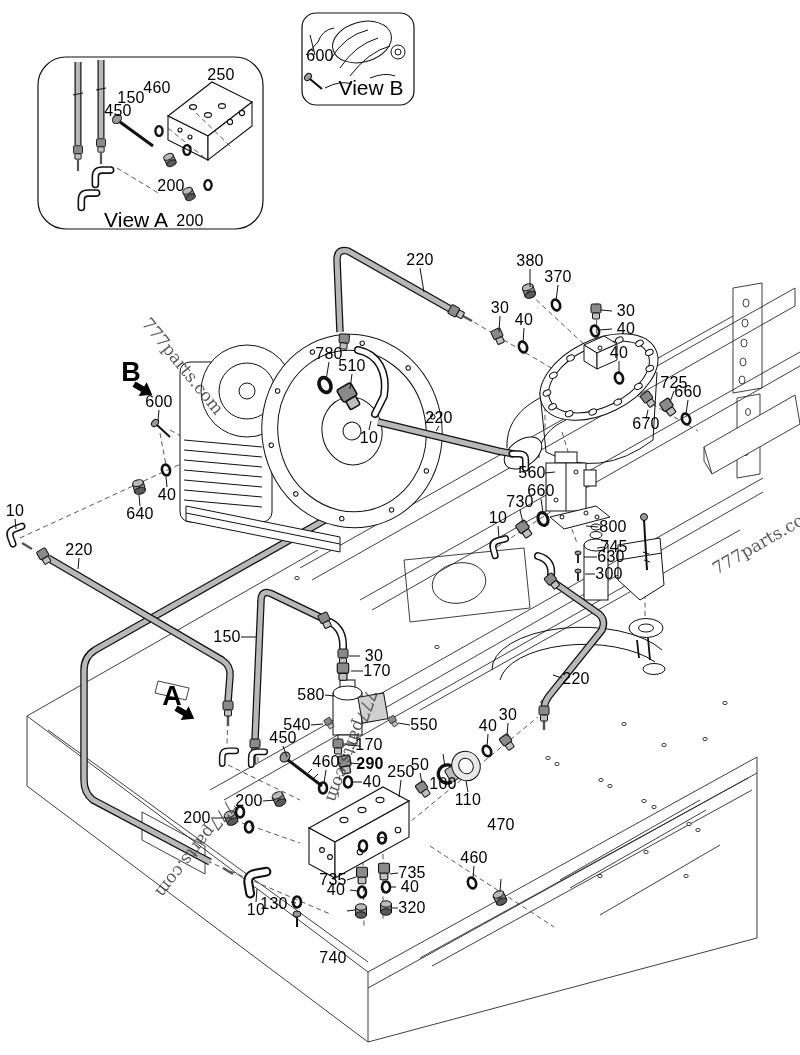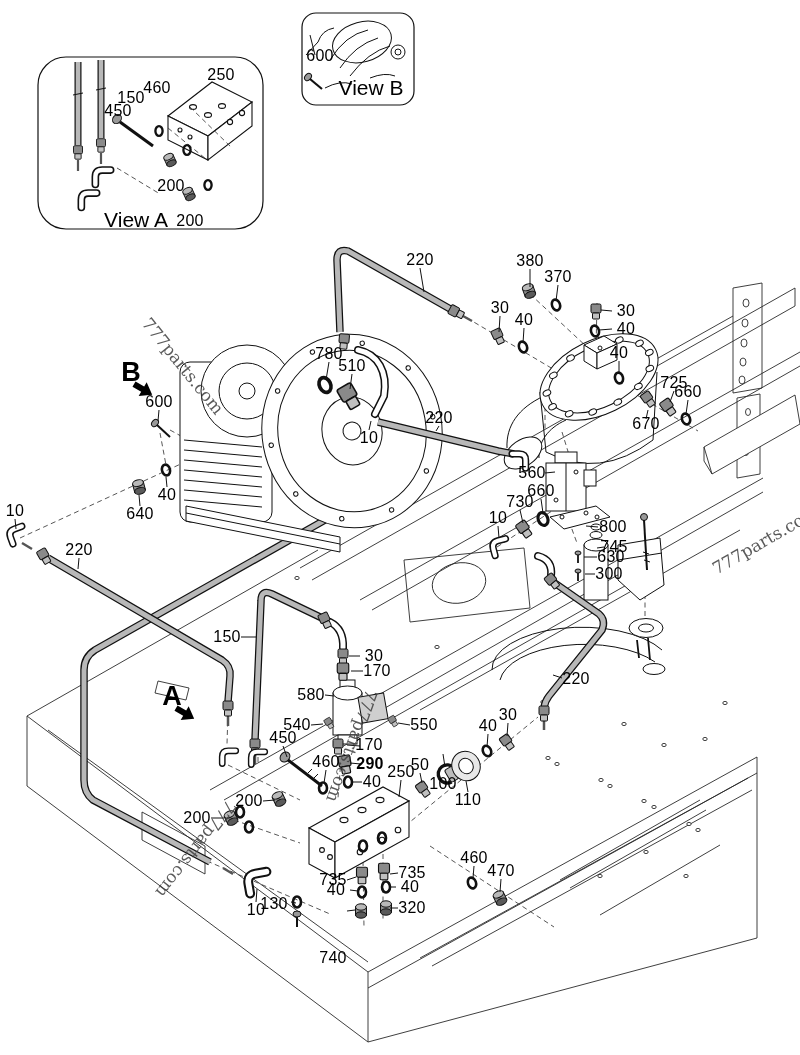--- a/index.html
+++ b/index.html
@@ -453,21 +453,21 @@
       <div class="plabel" style="left: 369px; top: 745px;">170</div>
       <div class="plabel" style="left: 326px; top: 762px;">460</div>
       <div class="plabel" style="left: 370px; top: 764px; font-weight: bold;">290</div>
       <div class="plabel" style="left: 420px; top: 765px;">50</div>
       <div class="plabel" style="left: 401px; top: 772px;">250</div>
       <div class="plabel" style="left: 372px; top: 782px;">40</div>
       <div class="plabel" style="left: 249px; top: 801px;">200</div>
       <div class="plabel" style="left: 468px; top: 800px;">110</div>
       <div class="plabel" style="left: 197px; top: 818px;">200</div>
       <div class="plabel" style="left: 474px; top: 858px;">460</div>
-      <div class="plabel" style="left: 501px; top: 871px;">470</div>
+      <div class="plabel" style="left: 501px; top: 825px;">470</div>
       <div class="plabel" style="left: 333px; top: 880px;">735</div>
       <div class="plabel" style="left: 412px; top: 873px;">735</div>
       <div class="plabel" style="left: 336px; top: 890px;">40</div>
       <div class="plabel" style="left: 410px; top: 887px;">40</div>
       <div class="plabel" style="left: 274px; top: 904px;">130</div>
       <div class="plabel" style="left: 256px; top: 910px;">10</div>
       <div class="plabel" style="left: 333px; top: 933px; margin-top: 25px;">740</div>
       <div class="plabel" style="left: 412px; top: 908px;">320</div>
     </div>
 <div id="wm-layer">

